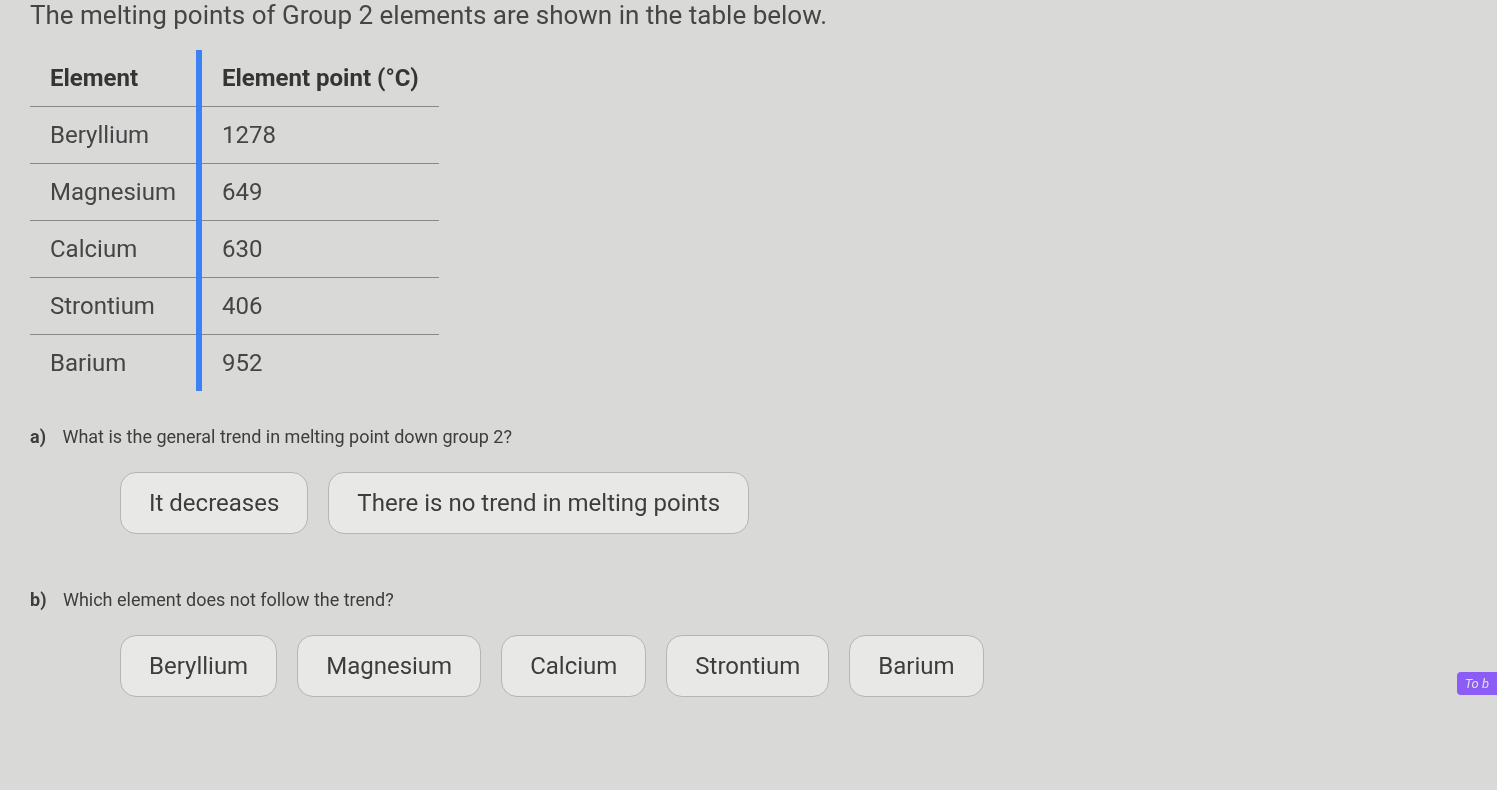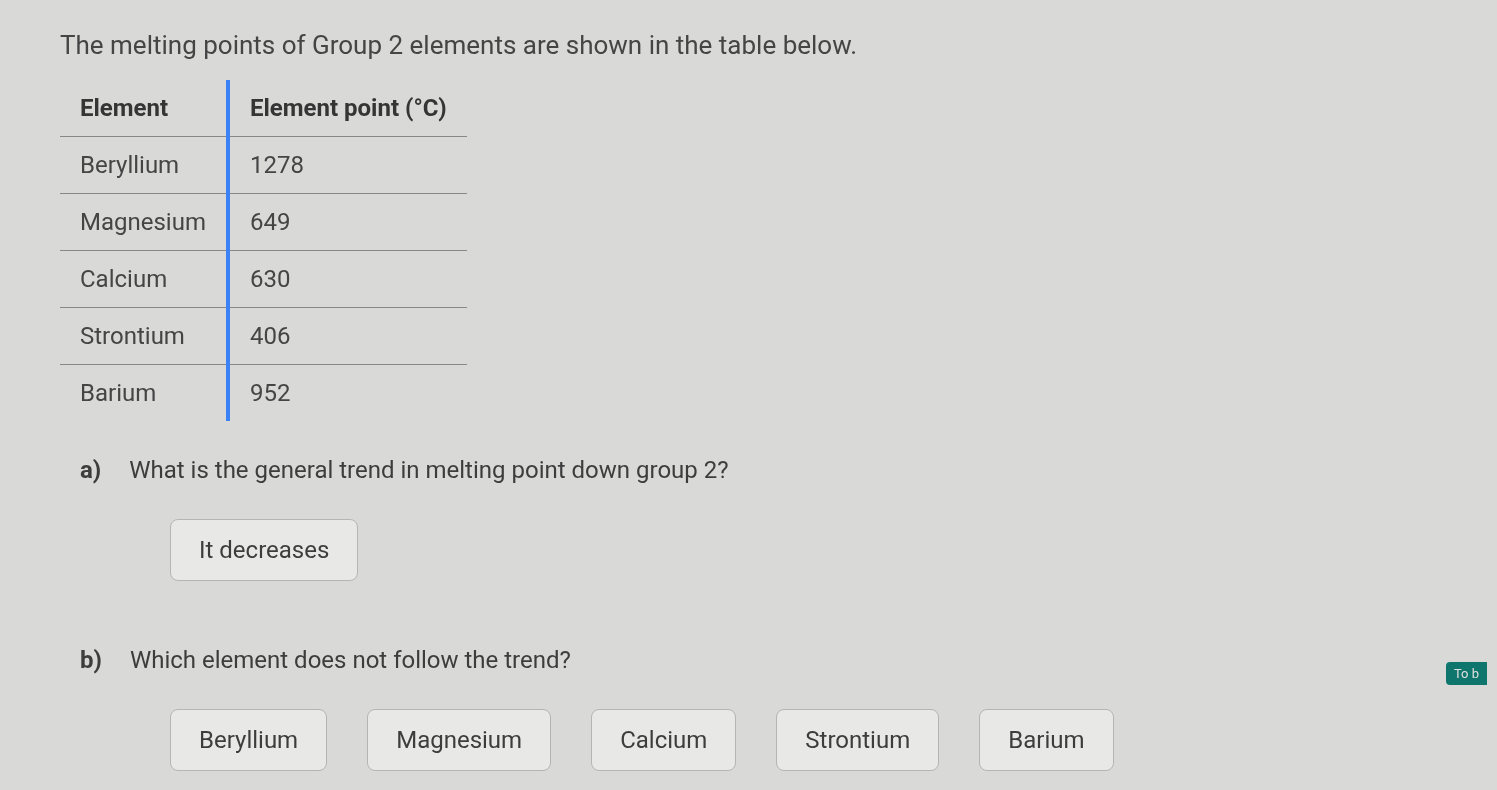--- a/index.html
+++ b/index.html
@@ -1,16 +1,16 @@
 <!DOCTYPE html>
 <html><head>
   <meta charset="utf-8">
   <style>
     * {
-      margin: 10px;
+      margin: 0;
       padding: 0;
       box-sizing: border-box;
     }
     body {
       font-family: -apple-system, BlinkMacSystemFont, "Segoe UI", Roboto, sans-serif;
       background: #d9dad8;
       padding: 0 30px 30px 30px;
       color: #353535;
       width: 1497px;
       height: 790px;
@@ -37,64 +37,65 @@
       color: #353535;
     }
     .data-table td {
       font-weight: 400;
       color: #454545;
     }
     .data-table tr:last-child td {
       border-bottom: none;
     }
     .col-divider {
-      border-right: 4px solid #3b82f6;
+      border-right: 6px solid #3b82f6;
     }
     .question {
       margin-bottom: 25px;
     }
     .question-text {
-      font-size: 24px;
+      font-size: 18px;
       color: #3d3d3d;
       margin-bottom: 25px;
     }
     .question-label {
       font-weight: 700;
       margin-right: 12px;
     }
     .options-row {
       display: flex;
       gap: 20px;
       padding-left: 90px;
       flex-wrap: wrap;
       align-items: center;
     }
     .option-button {
       background: #e8e9e7;
       border: 1px solid #b5b5b3;
-      border-radius: 8px;
+      border-radius: 16px;
       padding: 16px 28px;
       font-size: 24px;
       color: #3d3d3d;
       cursor: pointer;
       font-family: inherit;
       white-space: nowrap;
     }
     .section-b {
       margin-top: 55px;
     }
     .tab-pill {
       position: absolute;
       right: 0;
       bottom: 95px;
-      background: #0f766e;
+      background: #8b5cf6;
       color: #e0e0de;
       font-size: 13px;
       padding: 4px 8px;
       border-radius: 4px 0 0 4px;
+      font-style: italic;
     }
   </style>
 </head>
 <body>
 
 <div class="intro-text">The melting points of Group 2 elements are shown in the table below.</div>
 
 <table class="data-table">
   <thead>
     <tr>
@@ -126,20 +127,21 @@
   </tbody>
 </table>
 
 <div class="question">
   <div class="question-text">
     <span class="question-label">a)</span>
     <span>What is the general trend in melting point down group 2?</span>
   </div>
   <div class="options-row">
     <button class="option-button">It decreases</button>
+    <button class="option-button">There is no trend in melting points</button>
   </div>
 </div>
 
 <div class="question section-b">
   <div class="question-text">
     <span class="question-label">b)</span>
     <span>Which element does not follow the trend?</span>
   </div>
   <div class="options-row">
     <button class="option-button">Beryllium</button>

